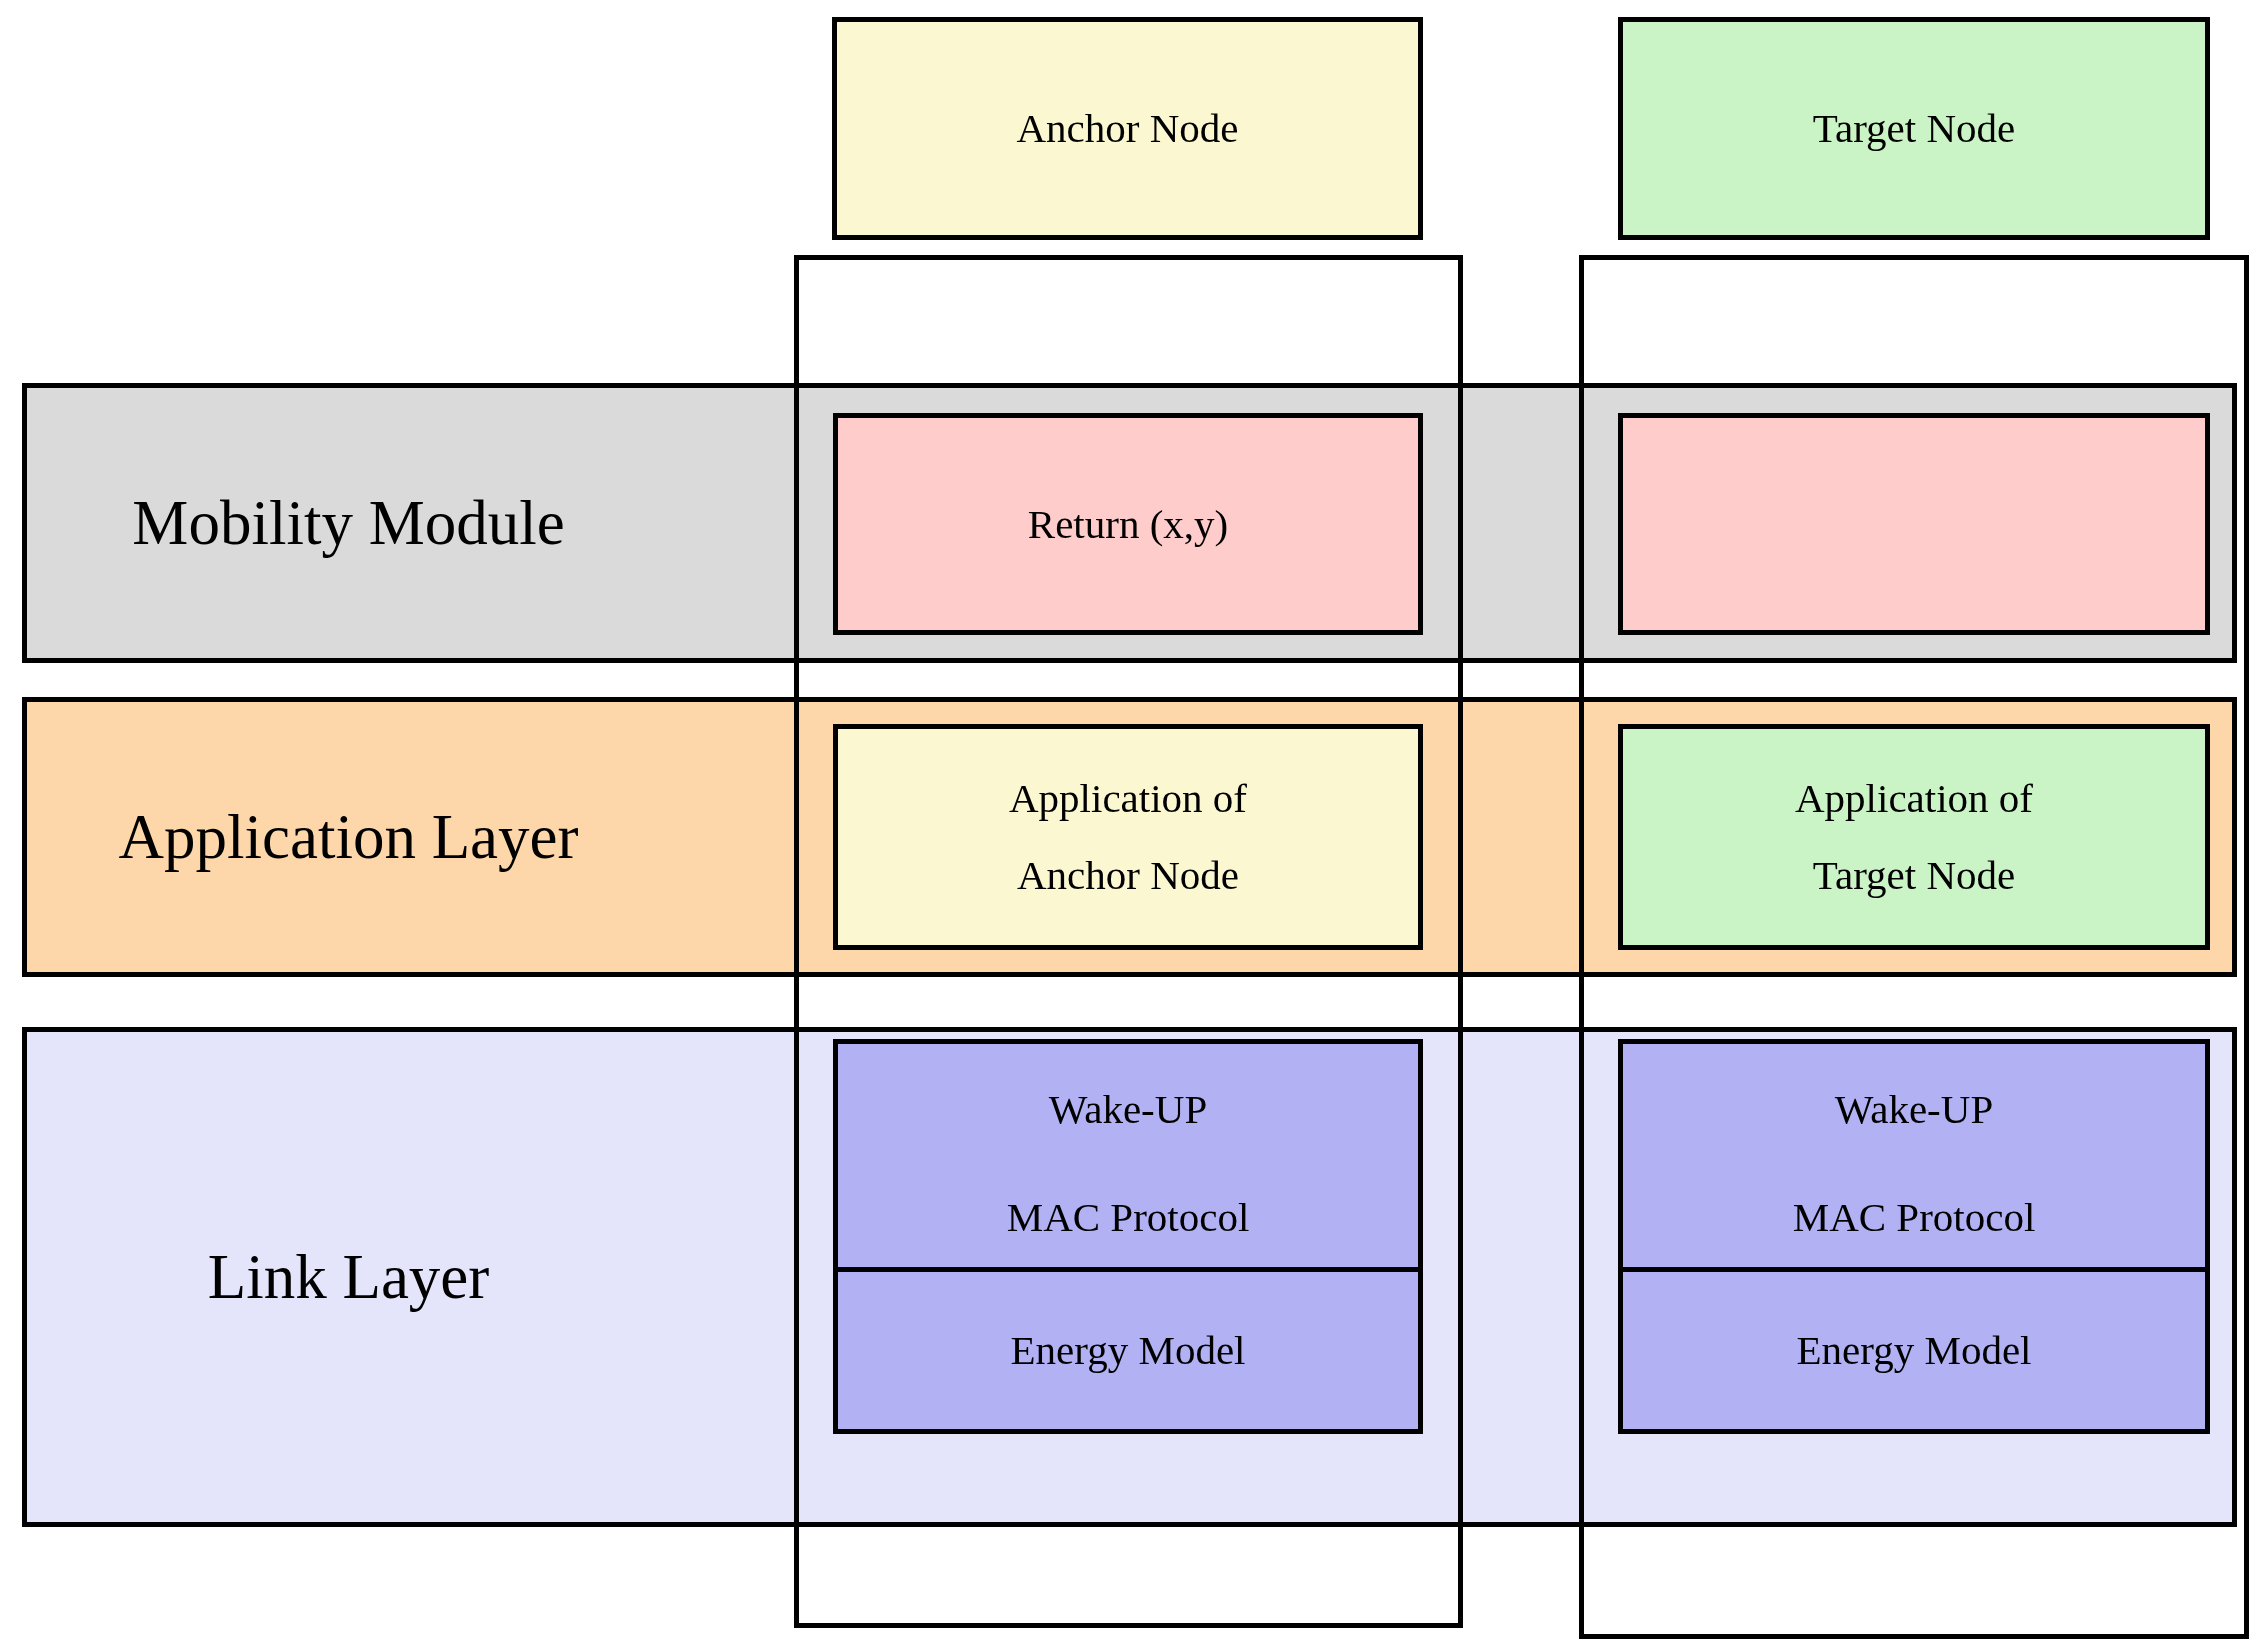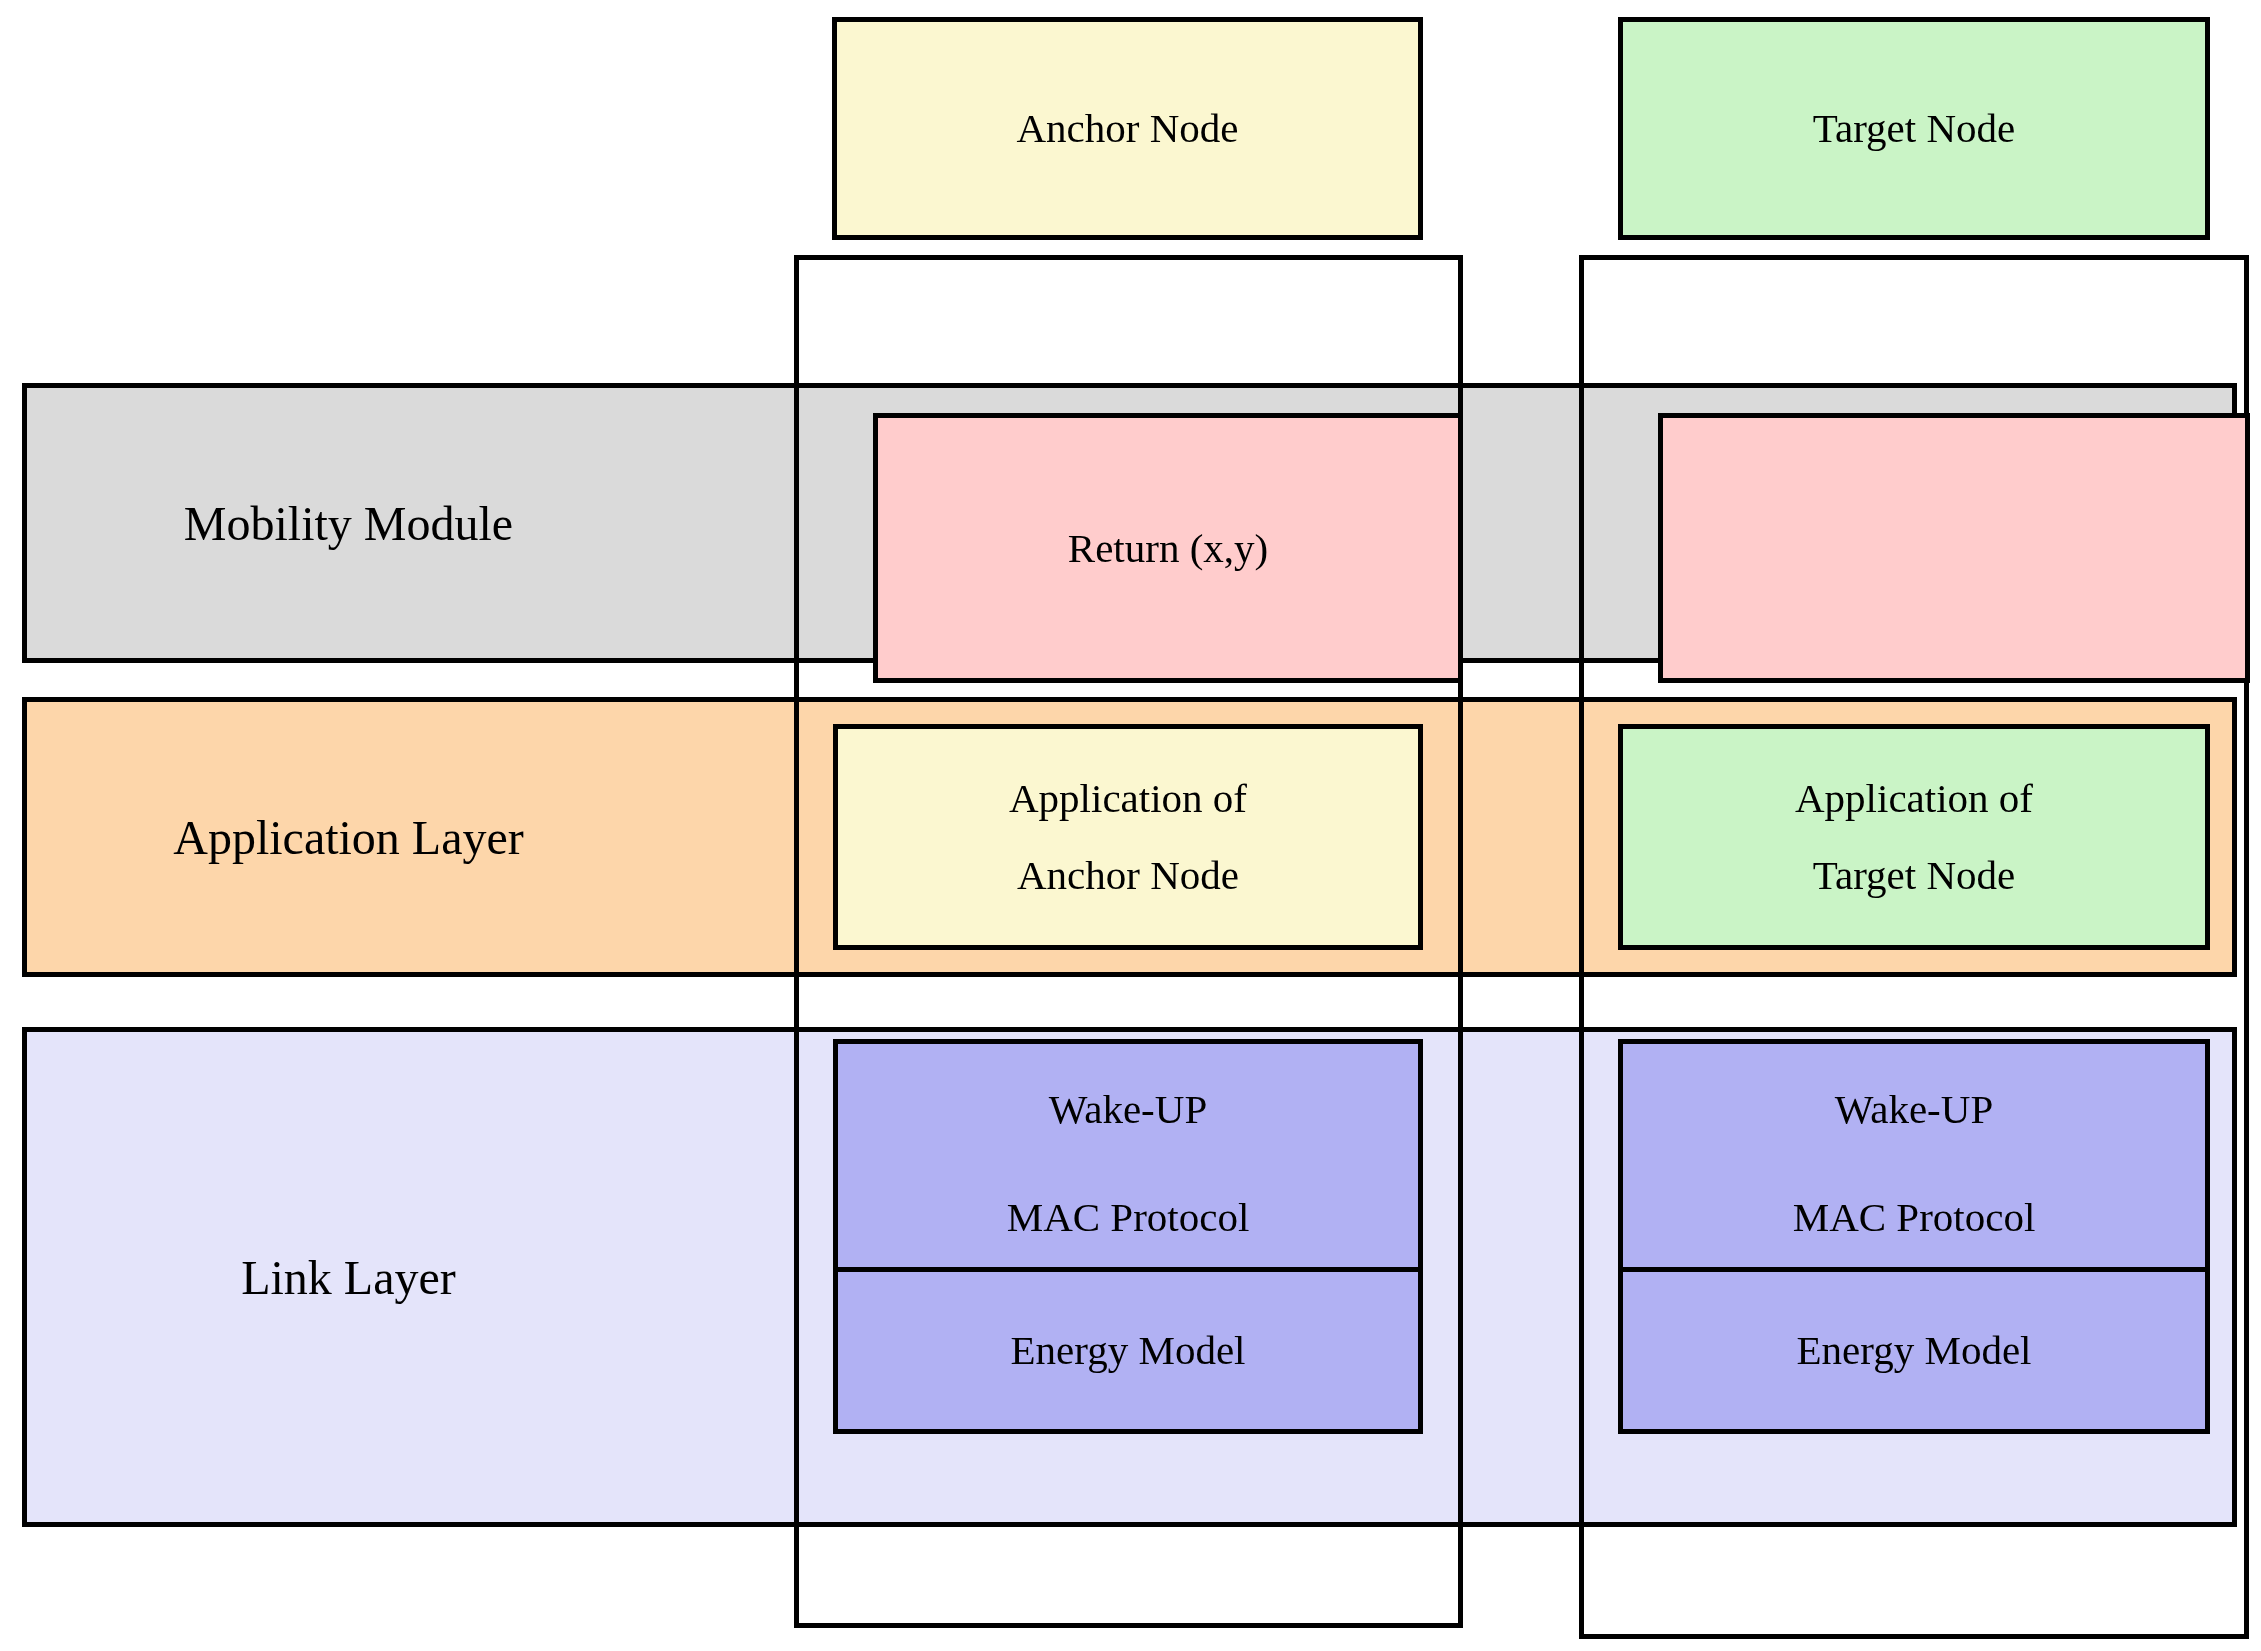--- a/index.html
+++ b/index.html
@@ -15,40 +15,40 @@
   .band{
     position:absolute; left:21.5px; width:2215px;
     border:5.7px solid var(--border); box-sizing:border-box; z-index:1;
   }
   .band-mobility{top:383px; height:280px; background:var(--gray);}
   .band-application{top:697px; height:280px; background:var(--orange);}
   .band-link{top:1027px; height:500px; background:var(--lavender);}
   .band-label{
     position:absolute; left:0; top:0; bottom:0; width:644px;
     display:flex; align-items:center; justify-content:center;
-    font-size:48px; line-height:77px; white-space:nowrap;
+    font-size:63px; line-height:77px; white-space:nowrap;
   }
   .column{
     position:absolute; top:255px; border:5.7px solid var(--border);
     box-sizing:border-box; background:transparent; z-index:5;
   }
   .column-anchor{left:794px; width:669px; height:1373px;}
   .column-target{left:1579px; width:670px; height:1384px;}
   .node-box{
     position:absolute; box-sizing:border-box; z-index:6;
     display:flex; flex-direction:column; align-items:center; justify-content:center;
     text-align:center; font-size:41px; line-height:77px; white-space:nowrap;
   }
   .header{border:5.7px solid var(--border); top:17px; height:223px;}
   .inner{border:5px solid var(--border);}
   .header-anchor{left:832px; width:591px; background:var(--yellow);}
   .header-target{left:1618px; width:592px; background:var(--green);}
   .col-a{left:833px; width:590px;}
   .col-t{left:1618px; width:592px;}
-  .box-return,.box-adjust{top:413px; height:270px; background:var(--pink);margin-left:40px;}
+  .box-return,.box-adjust{top:413px; height:222px; background:var(--pink);}
   .box-app-anchor{top:724px; height:226px; background:var(--yellow);}
   .box-app-target{top:724px; height:226px; background:var(--green);}
   .box-wake{top:1039px; height:249px; background:var(--purple);gap:31px;}
   .box-energy{top:1267px; height:167px; background:var(--purple);}
 </style>
 </head>
 <body>
 
 <div class="canvas">
 

